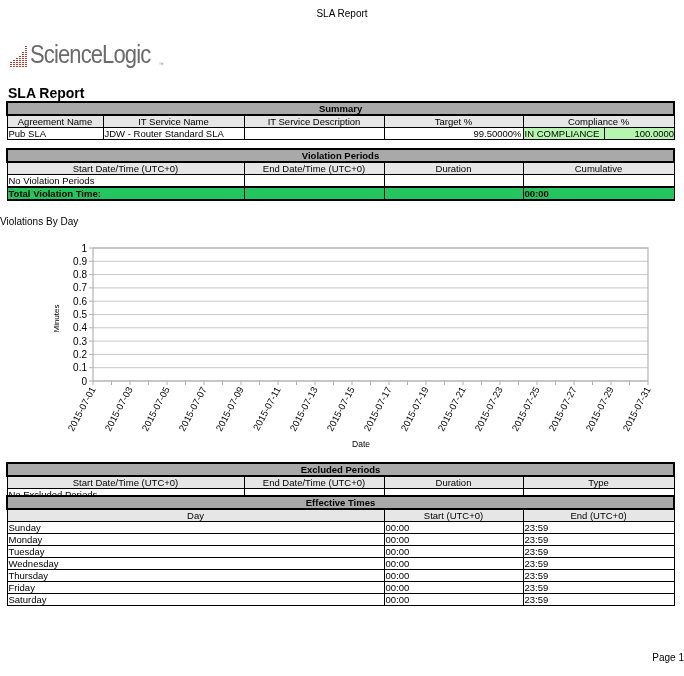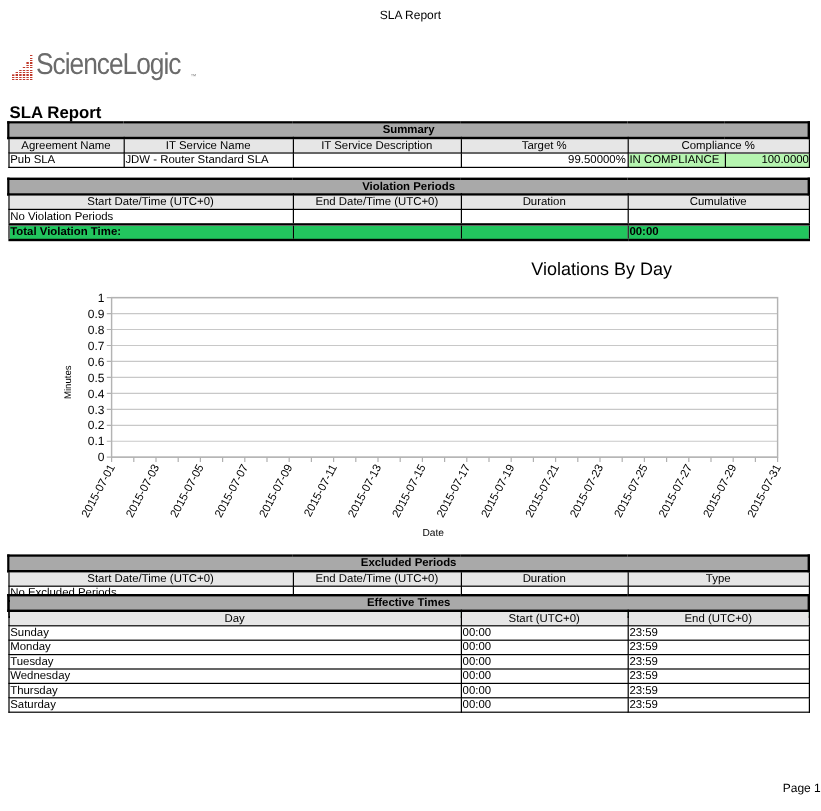--- a/index.html
+++ b/index.html
@@ -14,21 +14,21 @@
   .report-title { position:absolute; left:8px; top:85px; font-size:14px; font-weight:bold; }
 
   table.rpt { position:absolute; left:6px; width:667px; border-collapse:collapse; font-size:9.5px; table-layout:fixed; }
   table.rpt td { border:1px solid #000; padding:0 1px; height:11px; line-height:11px; white-space:nowrap; overflow:hidden; }
   table.rpt tr.sec td { background:#a9a9a9; font-weight:bold; text-align:center; border:2px solid #000; height:11px;margin-top:32px; }
   table.rpt tr.hdr td { background:#e6e6e6; font-weight:normal; text-align:center; }
   table.rpt tr.tot td { background:#22c55e; font-weight:bold; border-top:2px solid #000; border-bottom:2px solid #000; }
   table.rpt .r { text-align:right;padding-left:30px; }
   table.rpt .green { background:#b6f5b0; }
   .chart { position:absolute; left:0; top:212px; width:684px; height:250px; }
-  .chart-title { position:absolute; top:4px; left:0; width:560px; text-align:right; font-size:15px; }
+  .chart-title { position:absolute; top:4px; left:0; width:560px; text-align:left; font-size:10px; }
   .page-footer { position:absolute; top:652px; left:0; width:684px; text-align:right; font-size:10px; }
 </style>
 </head>
 <body>
 
 <div class="page-header">SLA Report</div>
 
 <div class="logo">
   <div class="logo-bars">
     <span style="height:5px"></span>
@@ -264,20 +264,25 @@
         <td>Wednesday</td>
         <td>00:00</td>
         <td>23:59</td>
       </tr>
       <tr>
         <td>Thursday</td>
         <td>00:00</td>
         <td>23:59</td>
       </tr>
       <tr>
+        <td>Friday</td>
+        <td>00:00</td>
+        <td>23:59</td>
+      </tr>
+      <tr>
         <td>Saturday</td>
         <td>00:00</td>
         <td>23:59</td>
       </tr>
     </tbody>
 </table>
 
 <div class="page-footer">Page 1</div>
 
 </body></html>

